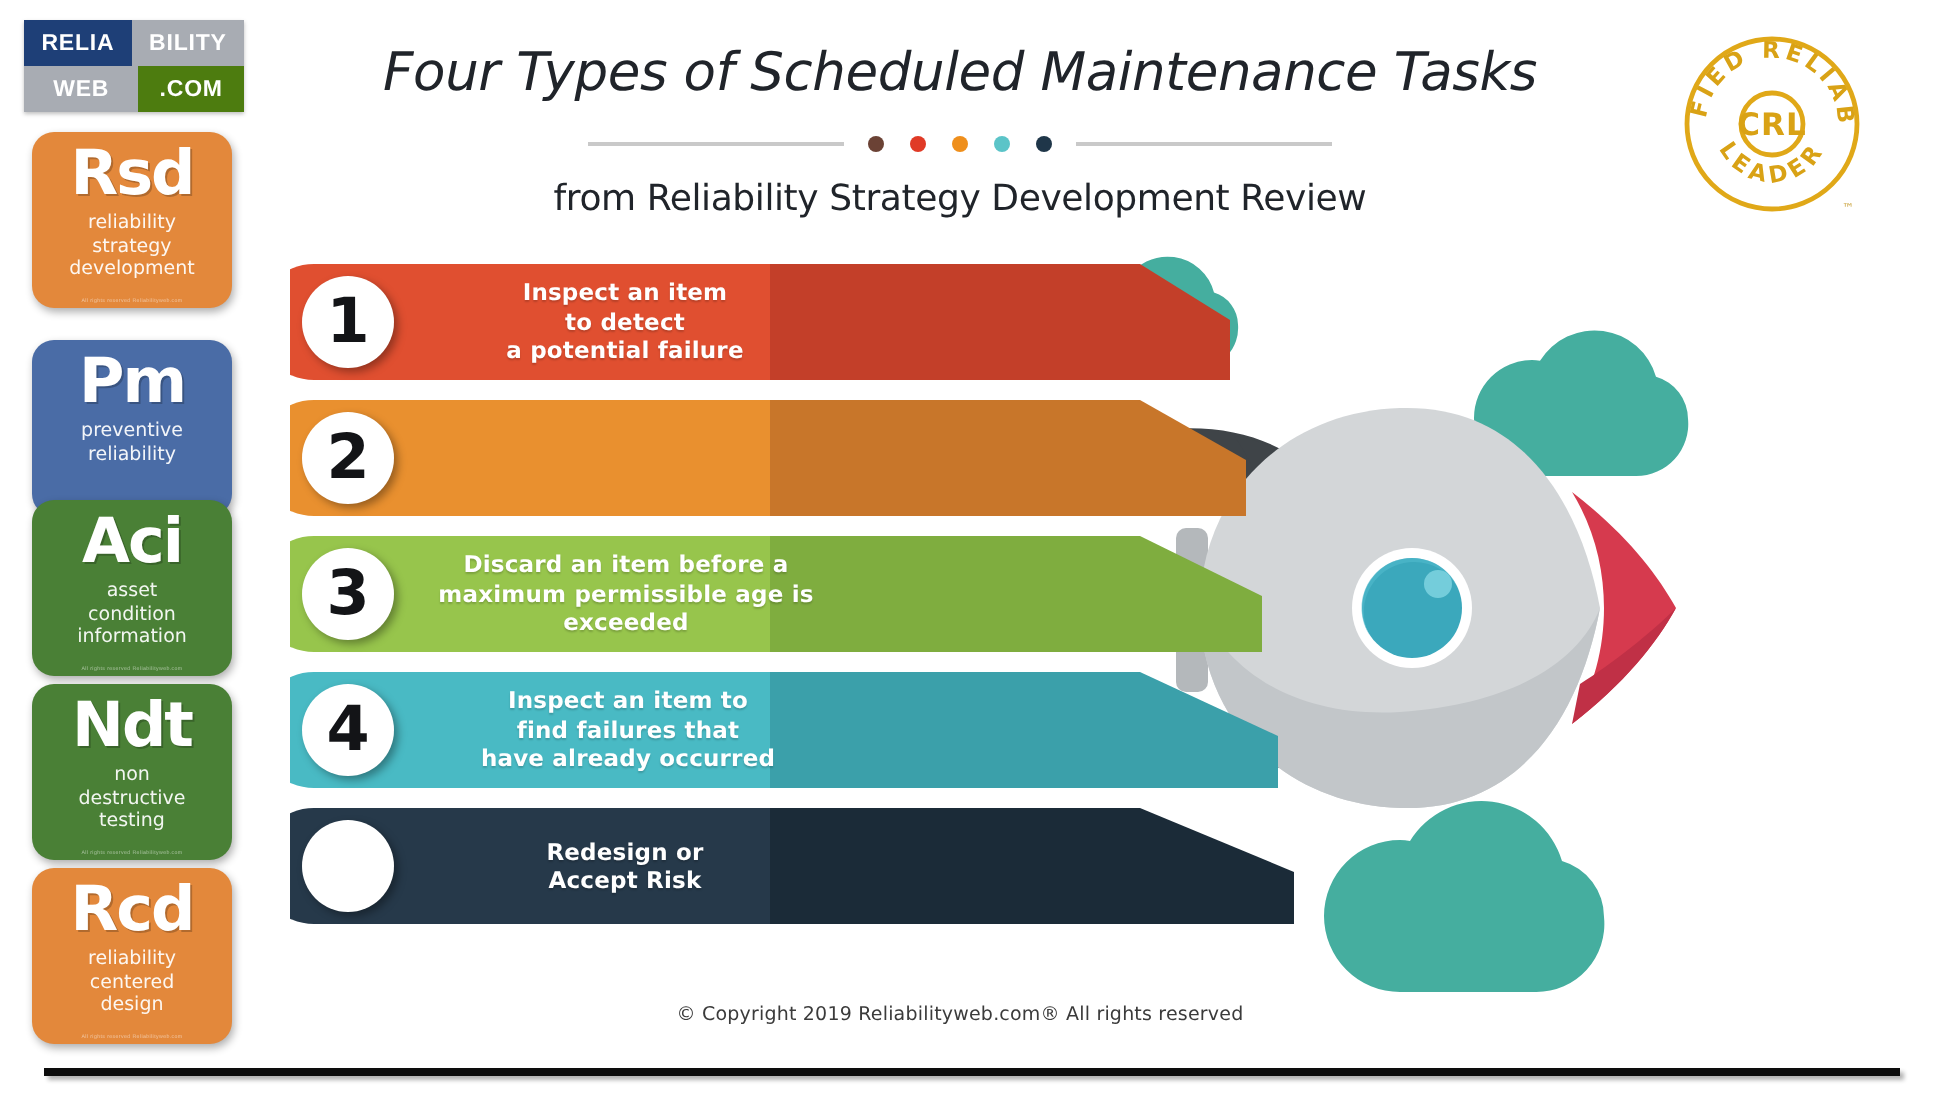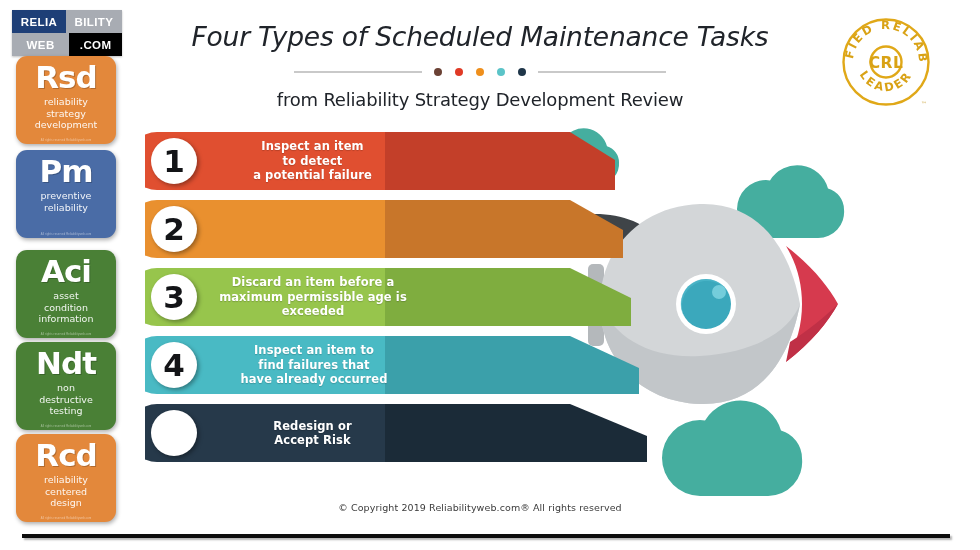--- a/index.html
+++ b/index.html
@@ -228,33 +228,33 @@
 
   <div class="left-rail">
 
     <div class="brand-logo">
       <div class="logo-row">
         <div class="logo-cell lc-blue lc-w1" style="background: rgb(30, 63, 119);">RELIA</div>
         <div class="logo-cell lc-gray lc-w2" style="background: rgb(168, 172, 179);">BILITY</div>
       </div>
       <div class="logo-row">
         <div class="logo-cell lc-gray lc-w3" style="background: rgb(168, 172, 179);">WEB</div>
-        <div class="logo-cell lc-blue lc-w4" style="background: #000000;">.COM</div>
+        <div class="logo-cell lc-blue lc-w4" style="background: #4d7c0f;">.COM</div>
       </div>
     </div>
 
-    <div class="badge b-orange" style="top: 56px; background: rgb(227, 136, 59); border-radius: 11px;">
+    <div class="badge b-orange" style="top: 66px; background: rgb(227, 136, 59); border-radius: 11px;">
       <div class="abbr">Rsd</div>
       <div class="sub">reliability
 strategy
 development</div>
       <div class="tiny">All rights reserved Reliabilityweb.com</div>
     </div>
 
-    <div class="badge b-blue" style="top: 150px; background: rgb(74, 108, 166);">
+    <div class="badge b-blue" style="top: 170px; background: rgb(74, 108, 166);">
       <div class="abbr">Pm</div>
       <div class="sub">preventive
 reliability</div>
       <div class="tiny">All rights reserved Reliabilityweb.com</div>
     </div>
 
     <div class="badge b-green" style="top: 250px; background: rgb(74, 128, 54);">
       <div class="abbr">Aci</div>
       <div class="sub">asset
 condition

